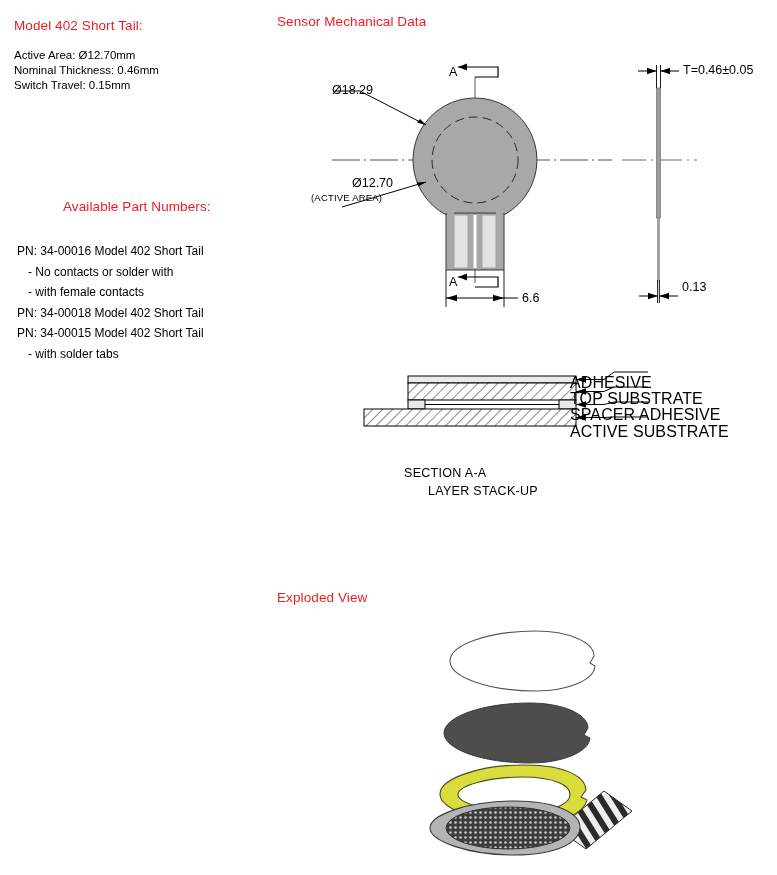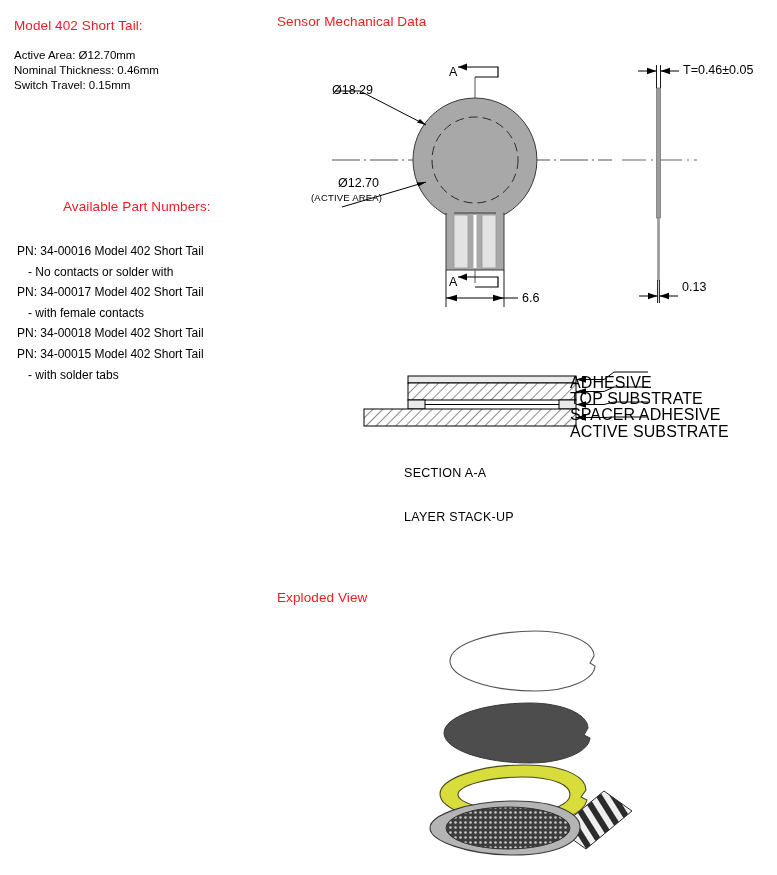--- a/index.html
+++ b/index.html
@@ -67,21 +67,20 @@
   <div class="spec-line">Active Area: Ø12.70mm</div>
   <div class="spec-line">Nominal Thickness: 0.46mm</div>
   <div class="spec-line">Switch Travel: 0.15mm</div>
 </div>
 
 <div class="abs red-head" style="left:21px; top:199px;margin-left:42px;">Available Part Numbers:</div>
 
 <div class="abs" style="left:17px; top:241px;">
   <div class="pn-line">PN: 34-00016 Model 402 Short Tail</div>
   <div class="pn-line pn-sub">- No contacts or solder with</div>
-  <div class="pn-line">PN: 34-00017 Model 402 Short Tail</div>
   <div class="pn-line pn-sub">- with female contacts</div>
   <div class="pn-line">PN: 34-00018 Model 402 Short Tail</div>
   <div class="pn-line">PN: 34-00015 Model 402 Short Tail</div>
   <div class="pn-line pn-sub">- with solder tabs</div>
 </div>
 
 <div class="abs red-head" style="left:277px; top:14px;">Sensor Mechanical Data</div>
 
 <div class="abs" style="left:330px; top:55px;">
   <svg width="290" height="265" viewBox="0 0 290 265">
@@ -119,21 +118,21 @@
     <line x1="174" y1="215" x2="174" y2="252" stroke="#000" stroke-width="0.9"></line>
     <line x1="116" y1="243" x2="174" y2="243" stroke="#000" stroke-width="1"></line>
     <path d="M 116,243 L 127,239.8 L 127,246.2 Z" fill="#000"></path>
     <path d="M 174,243 L 163,239.8 L 163,246.2 Z" fill="#000"></path>
     <line x1="174" y1="243" x2="188" y2="243" stroke="#000" stroke-width="1"></line>
   </svg>
 </div>
 
 <div class="abs dim-text" style="left:332px; top:83px;">Ø18.29</div>
 
-<div class="abs dim-text" style="left:338px; top:176px;text-align:center;">Ø12.70</div>
+<div class="abs dim-text" style="left:352px; top:176px;text-align:center;">Ø12.70</div>
 <div class="abs dim-sub" style="left:311px; top:192px;">(ACTIVE AREA)</div>
 
 <div class="abs dim-text" style="left:449px; top:65px;">A</div>
 <div class="abs dim-text" style="left:449px; top:275px;">A</div>
 
 <div class="abs dim-text" style="left:522px; top:291px;">6.6</div>
 
 <div class="abs" style="left:612px; top:55px;">
   <svg width="120" height="260" viewBox="0 0 120 260">
 
@@ -195,21 +194,21 @@
     </g>
   </svg>
 </div>
 
 <div class="abs stack-label" style="left:570px; top:374px;">ADHESIVE</div>
 <div class="abs stack-label" style="left:570px; top:390px;">TOP SUBSTRATE</div>
 <div class="abs stack-label" style="left:570px; top:406px;">SPACER ADHESIVE</div>
 <div class="abs stack-label" style="left:570px; top:423px;">ACTIVE SUBSTRATE</div>
 
 <div class="abs section-cap" style="left:404px; top:464px;">SECTION A-A</div>
-<div class="abs section-cap" style="left:404px; top:482px;margin-top:26px;">LAYER STACK-UP</div>
+<div class="abs section-cap" style="left:428px; top:482px;">LAYER STACK-UP</div>
 
 <div class="abs red-head" style="left:277px; top:590px;">Exploded View</div>
 
 <div class="abs" style="left:418px; top:625px;">
   <svg width="240" height="240" viewBox="0 0 240 240">
     <defs>
       <pattern id="mesh" width="5" height="5" patternUnits="userSpaceOnUse">
         <rect width="5" height="5" fill="#3c3c3c"></rect>
         <circle cx="2.5" cy="2.5" r="1.3" fill="#c9c9c9"></circle>
       </pattern>

